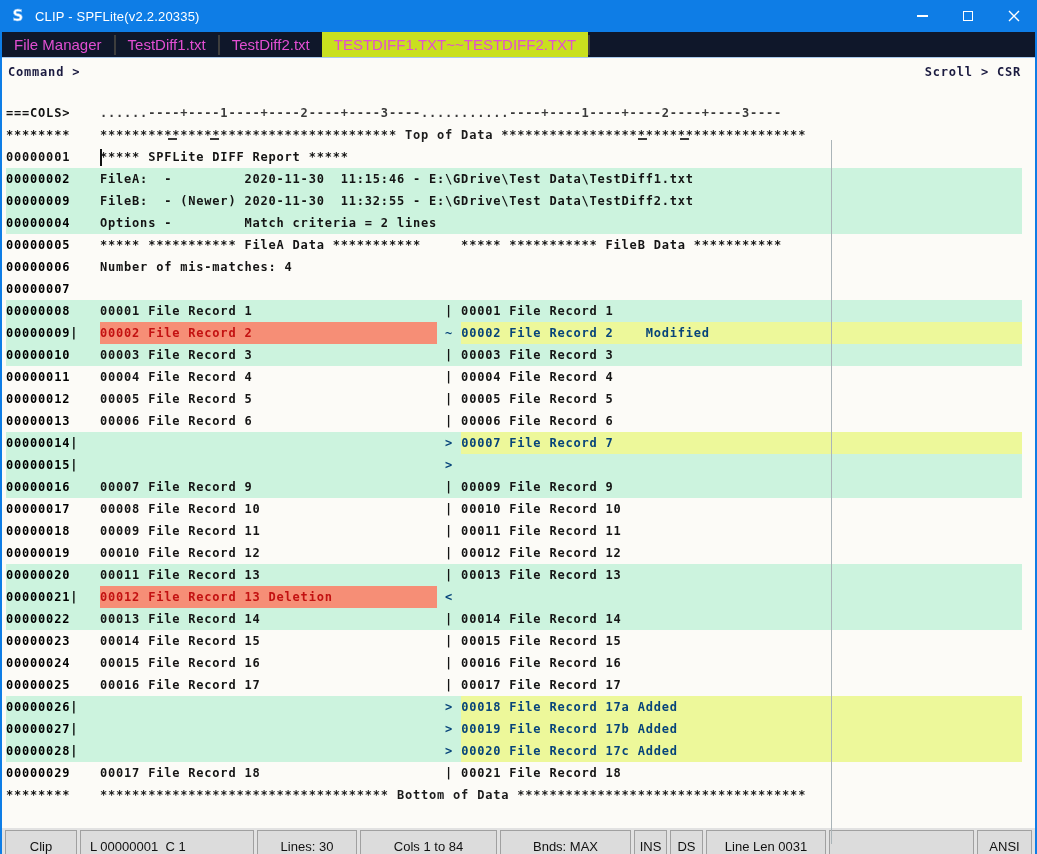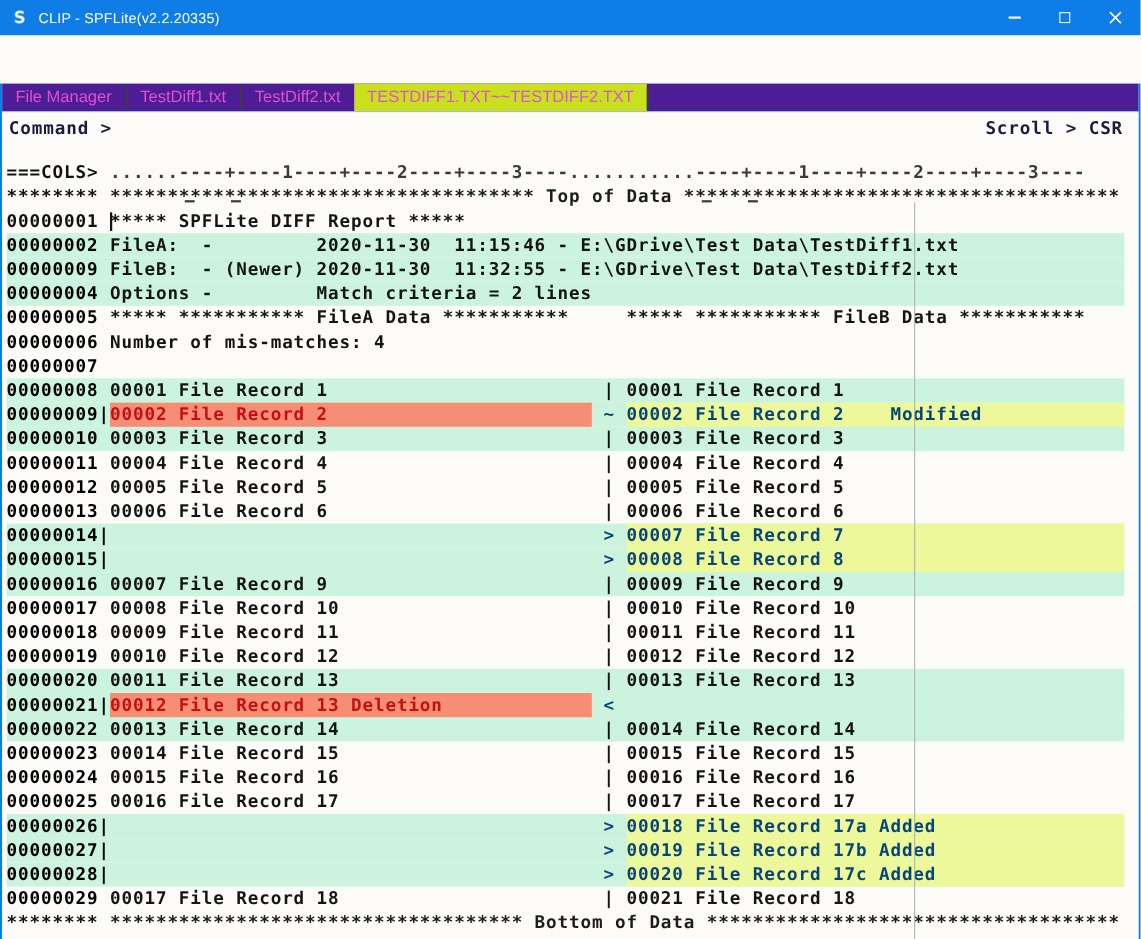--- a/index.html
+++ b/index.html
@@ -14,28 +14,28 @@
   .title-text { font-size:13px; letter-spacing:0.2px; }
   .tb-spacer { flex:1; }
   .tb-btn { width:46px; height:32px; display:flex; align-items:center; justify-content:center; }
   .glyph-min { width:11px; height:1.5px; background:#fff; }
   .glyph-max { width:10px; height:10px; border:1.2px solid #fff; }
 
   
   .bodyframe { height:822px; border-left:2px solid #0e7de6; border-right:2px solid #0e7de6; border-bottom:2px solid #0e7de6; background:#fcfbf7; }
 
   
-  .tabbar { height:26px; background:#4c1d95; display:flex; align-items:stretch; border-bottom:1px solid #a9c9ec;margin-top:44px; }
+  .tabbar { height:26px; background:#0f172a; display:flex; align-items:stretch; border-bottom:1px solid #a9c9ec; }
   .tab { display:flex; align-items:center; padding:0 12px; font-size:15px; color:#e24fd2; white-space:nowrap; }
   .tab.active { background:#c9e01e; }
   .tabsep { width:2px; height:20px; background:#3d3d3d; align-self:center; }
 
   
   .workarea { height:770px; background:#fcfbf7; position:relative;
-              font-family:"DejaVu Sans Mono", monospace; font-weight:700; font-size:16px; letter-spacing:0.8px; color:#141414; }
+              font-family:"DejaVu Sans Mono", monospace; font-weight:700; font-size:12px; letter-spacing:0.8px; color:#141414; }
   .cmdline { height:28px; display:flex; justify-content:space-between; align-items:center; padding:0 14px 0 6px; color:#1b1b40; }
   .editor { position:relative; padding:0 13px 0 4px; }
   .row { height:22px; line-height:22px; display:flex; align-items:center; }
   .row.mint { background:#ccf3de; }
   .gut { width:94px; flex:none; white-space:pre; color:#000000; }
   .gut.cur, .gut-b, .gut-cols { color:#111; }
   .txt { white-space:pre; }
   .fill { flex:1; }
   .ruler-row { margin-top:16px; }
   .ruler-text { color:#3a3a3a; }
@@ -174,21 +174,20 @@
             <div class="row mint">
               <span class="gut">00000014|</span>
               <span class="txt ">                                          </span>
               <span class="txt seg-mid"> &gt; </span>
               <span class="txt seg-add">00007 File Record 7</span>
             </div>
             <div class="row mint">
               <span class="gut">00000015|</span>
               <span class="txt ">                                          </span>
               <span class="txt seg-mid"> &gt; </span>
-              <span class="txt seg-add">00008 File Record 8</span>
             </div>
             <div class="row mint">
               <span class="gut">00000016</span>
               <span class="txt fill">00007 File Record 9                        | 00009 File Record 9</span>
             </div>
             <div class="row">
               <span class="gut">00000017</span>
               <span class="txt fill">00008 File Record 10                       | 00010 File Record 10</span>
             </div>
             <div class="row">

